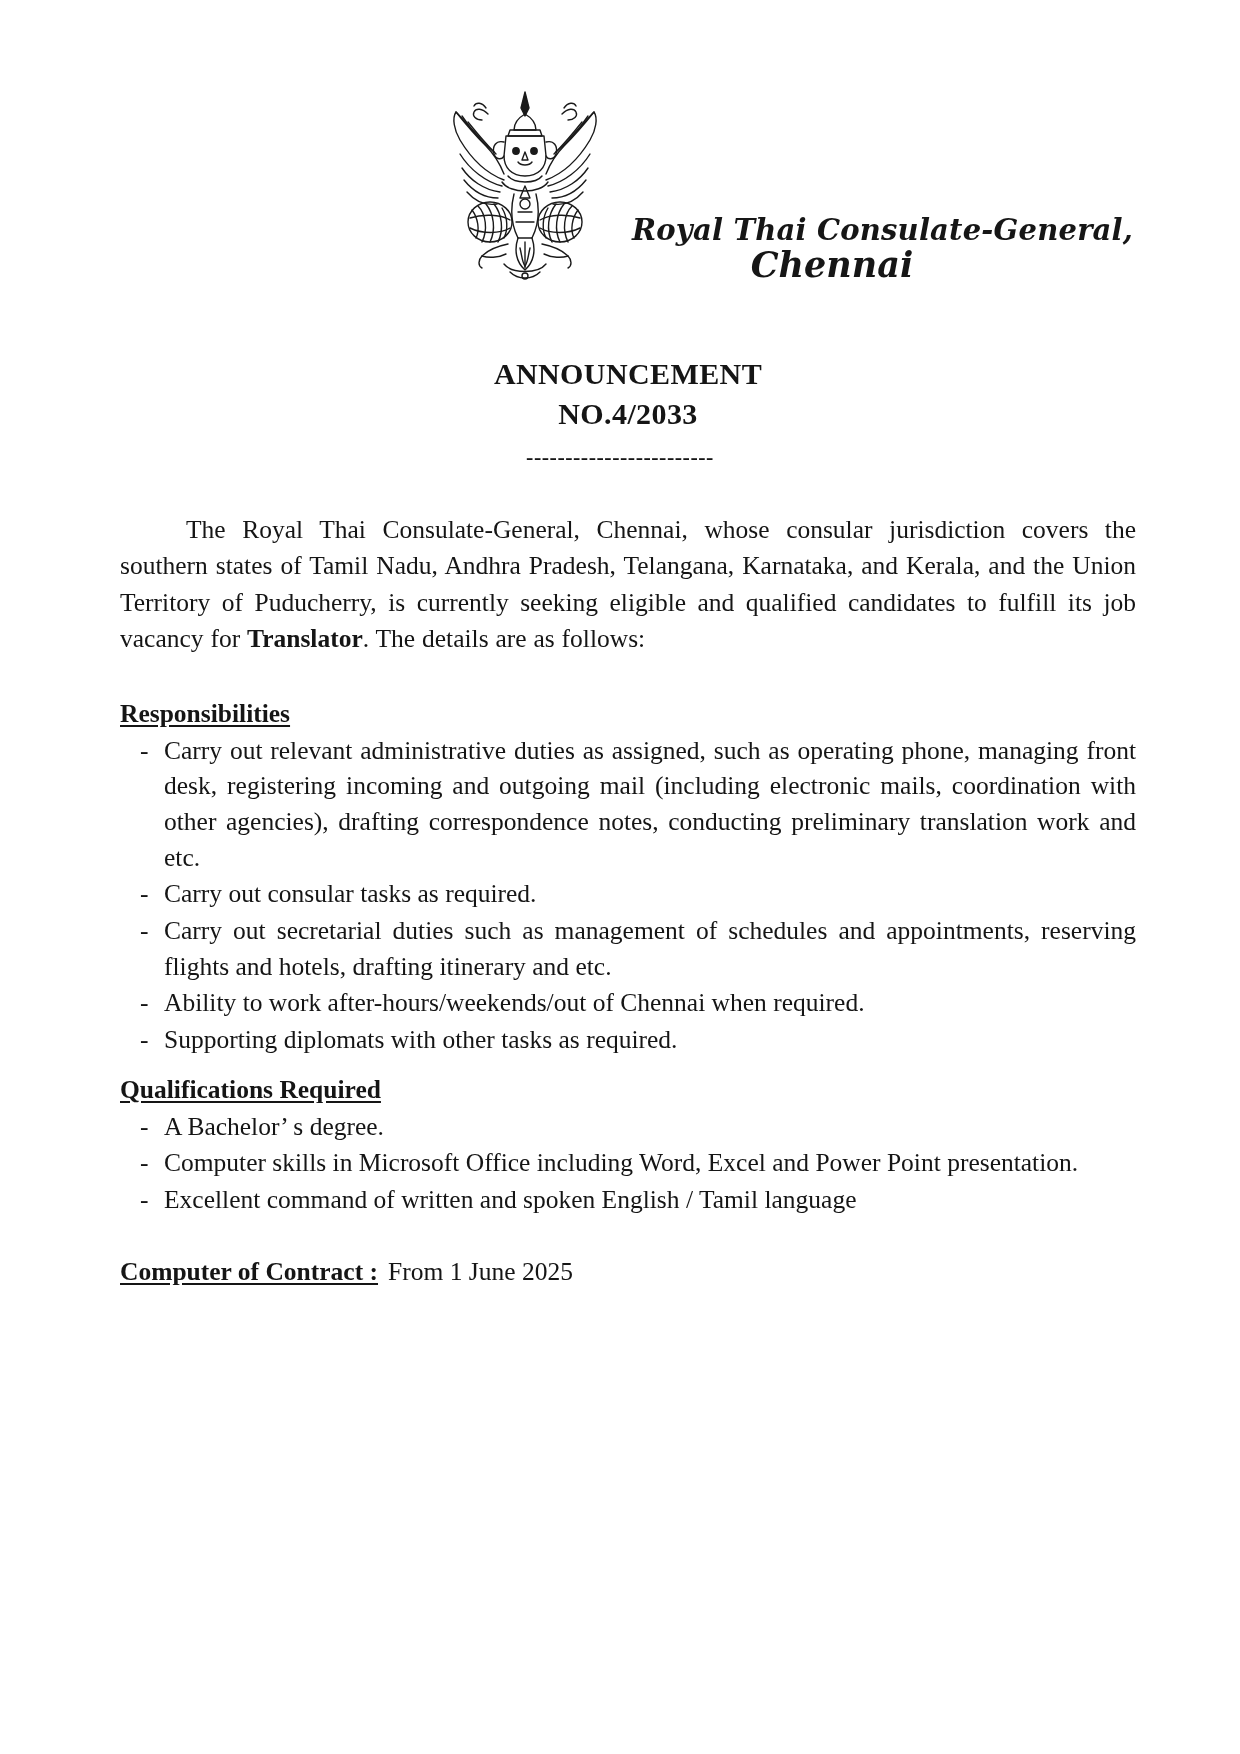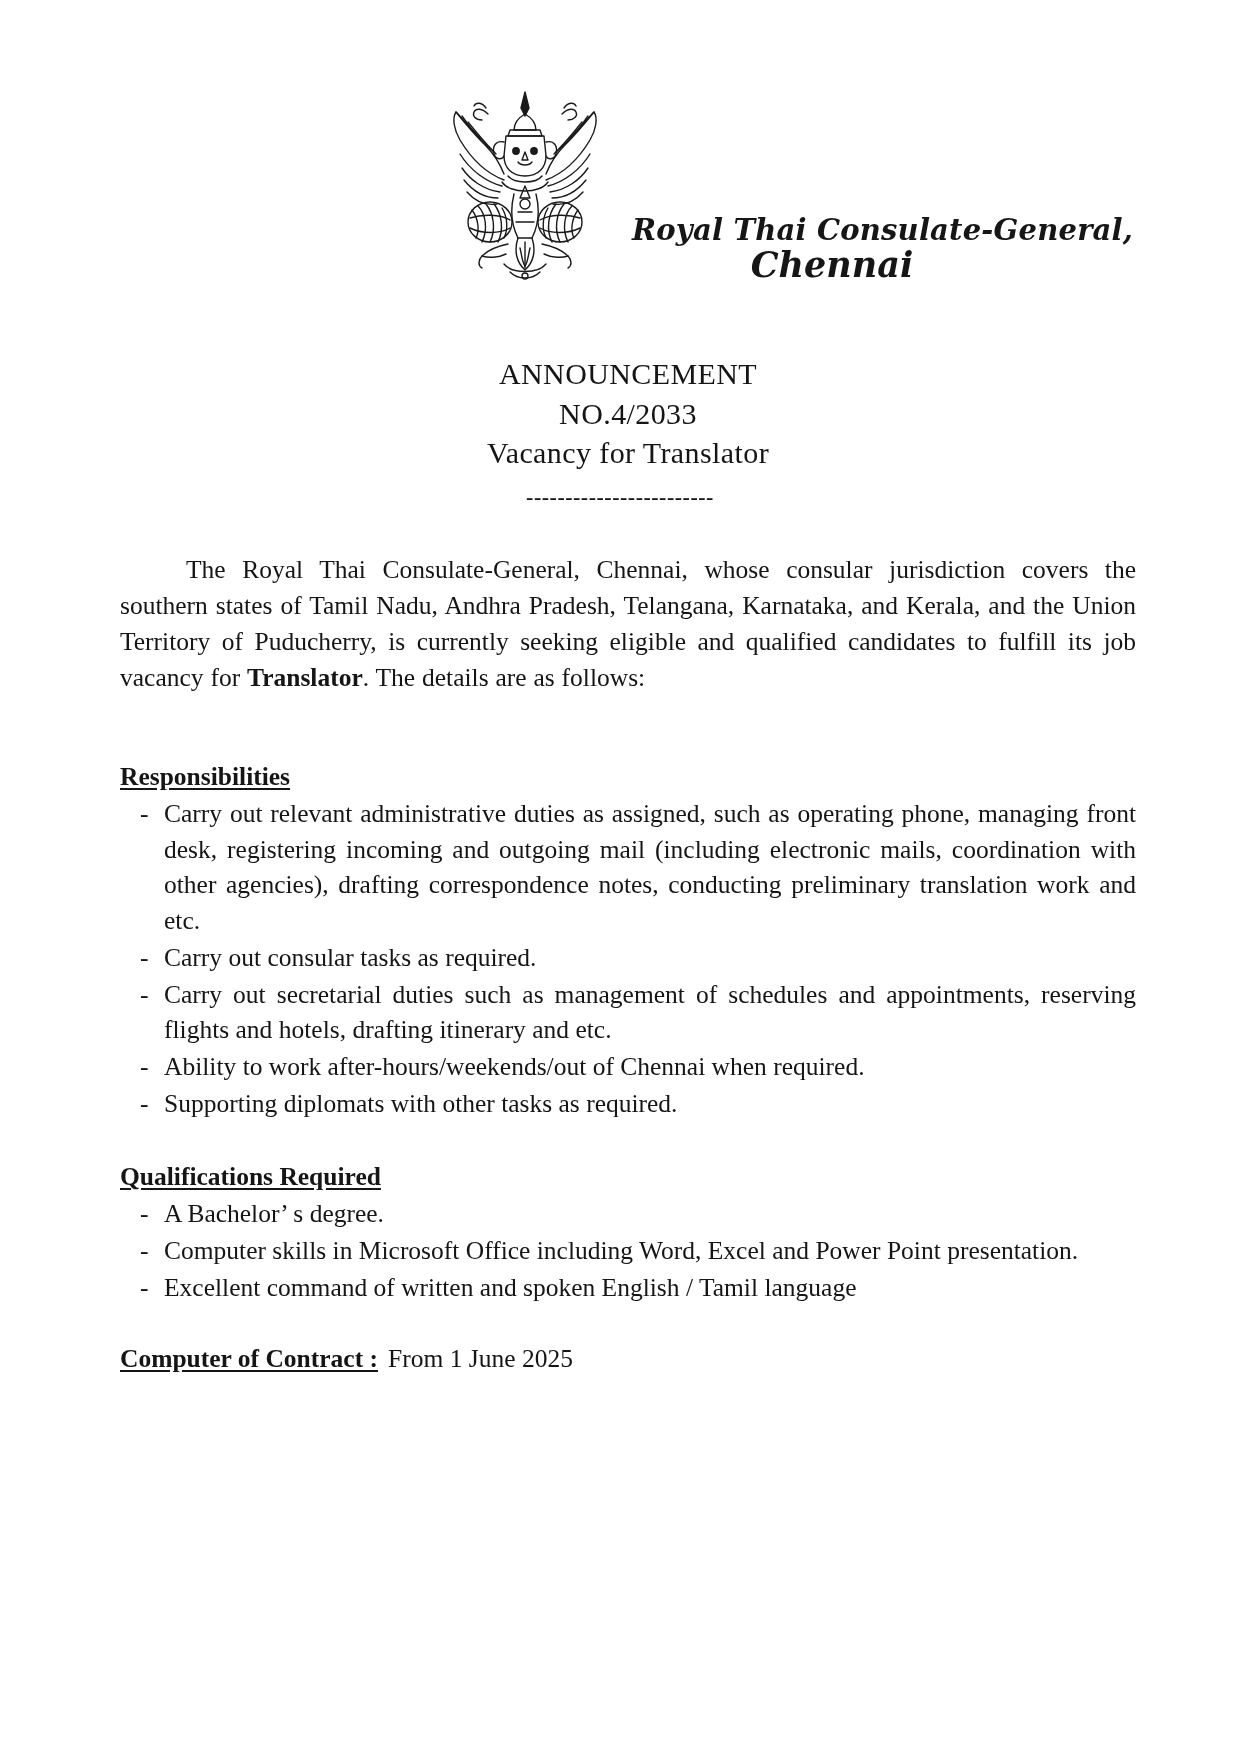--- a/index.html
+++ b/index.html
@@ -60,21 +60,21 @@
     line-height: 1.08;
     font-style: italic;
   }
 
   
   .title-block {
     text-align: center;
     margin-top: 34px;
   }
   .title-line {
-    font-weight: 400;
+    font-weight: 700;
     font-size: 30px;
     line-height: 1.32;
     letter-spacing: 0.4px;
     padding-left: 16px;
   }
   .dashed-rule {
     margin: 13px auto 0 auto;
     width: 240px;
     font-weight: 700;
     font-size: 22px;
@@ -93,21 +93,21 @@
     margin-top: 44px;
     font-size: 25.5px;
     line-height: 1.42;
     text-align: justify;
     text-indent: 66px;
     word-spacing: 0.5px;
   }
   .intro b { font-weight: 700; }
 
   .section-heading {
-    margin-top: 40px;
+    margin-top: 16px;
     margin-bottom: 4px;
     font-size: 25.5px;
     font-weight: 700;
     text-decoration: underline;
     text-underline-offset: 3px;
     display: inline-block;
   }
 
   ul.bullets {
     list-style: none;
@@ -241,21 +241,20 @@
 
     <div class="org-block">
       <div class="org-line1">Royal Thai Consulate-General,</div>
       <div class="org-line2">Chennai</div>
     </div>
   </div>
 
   <div class="title-block">
     <div class="title-line">ANNOUNCEMENT</div>
     <div class="title-line">NO.4/2033</div>
-    <div class="title-line">Vacancy for Translator</div>
     <div class="dashed-rule">------------------------</div>
   </div>
 
   <div class="content">
 
     <p class="intro"><span>The Royal Thai Consulate-General, Chennai, whose consular jurisdiction covers the southern states of Tamil Nadu, Andhra Pradesh, Telangana, Karnataka, and Kerala, and the Union Territory of Puducherry, is currently seeking eligible and qualified candidates to fulfill its job vacancy for </span><b>Translator</b><span>. The details are as follows:</span></p>
 
     <div class="section-heading">Responsibilities</div>
     <ul class="bullets">
       <li><span class="dash">-</span><span>Carry out relevant administrative duties as assigned, such as operating phone, managing front desk, registering incoming and outgoing mail (including electronic mails, coordination with other agencies), drafting correspondence notes, conducting preliminary translation work and etc.</span></li>

